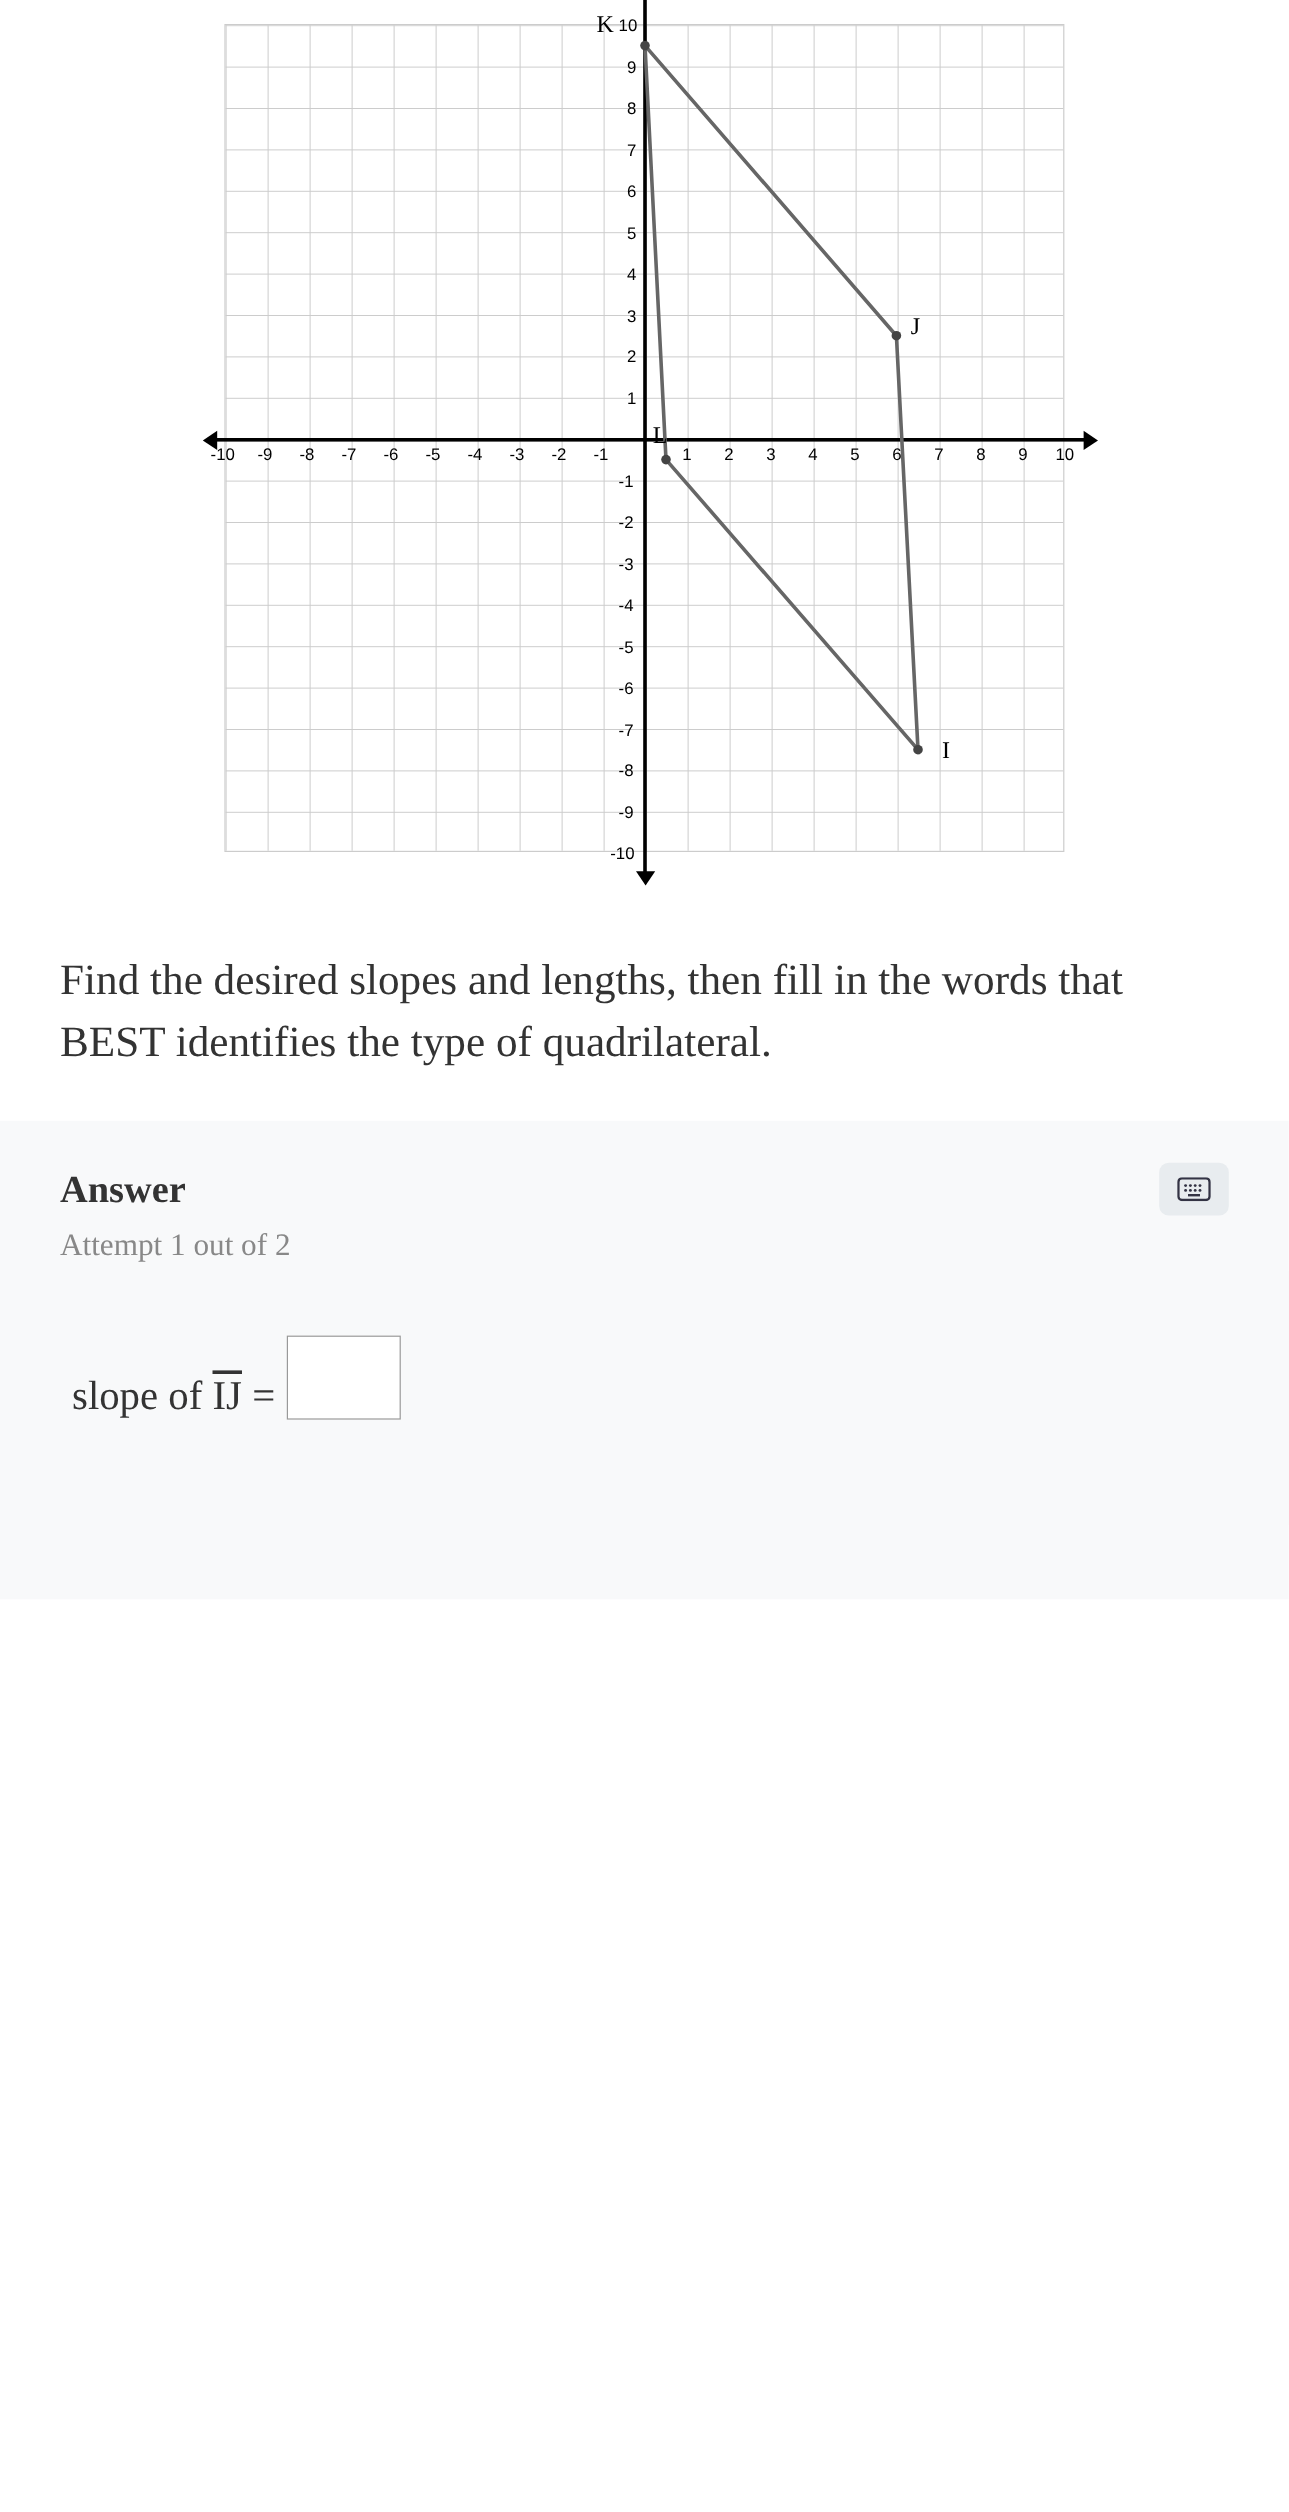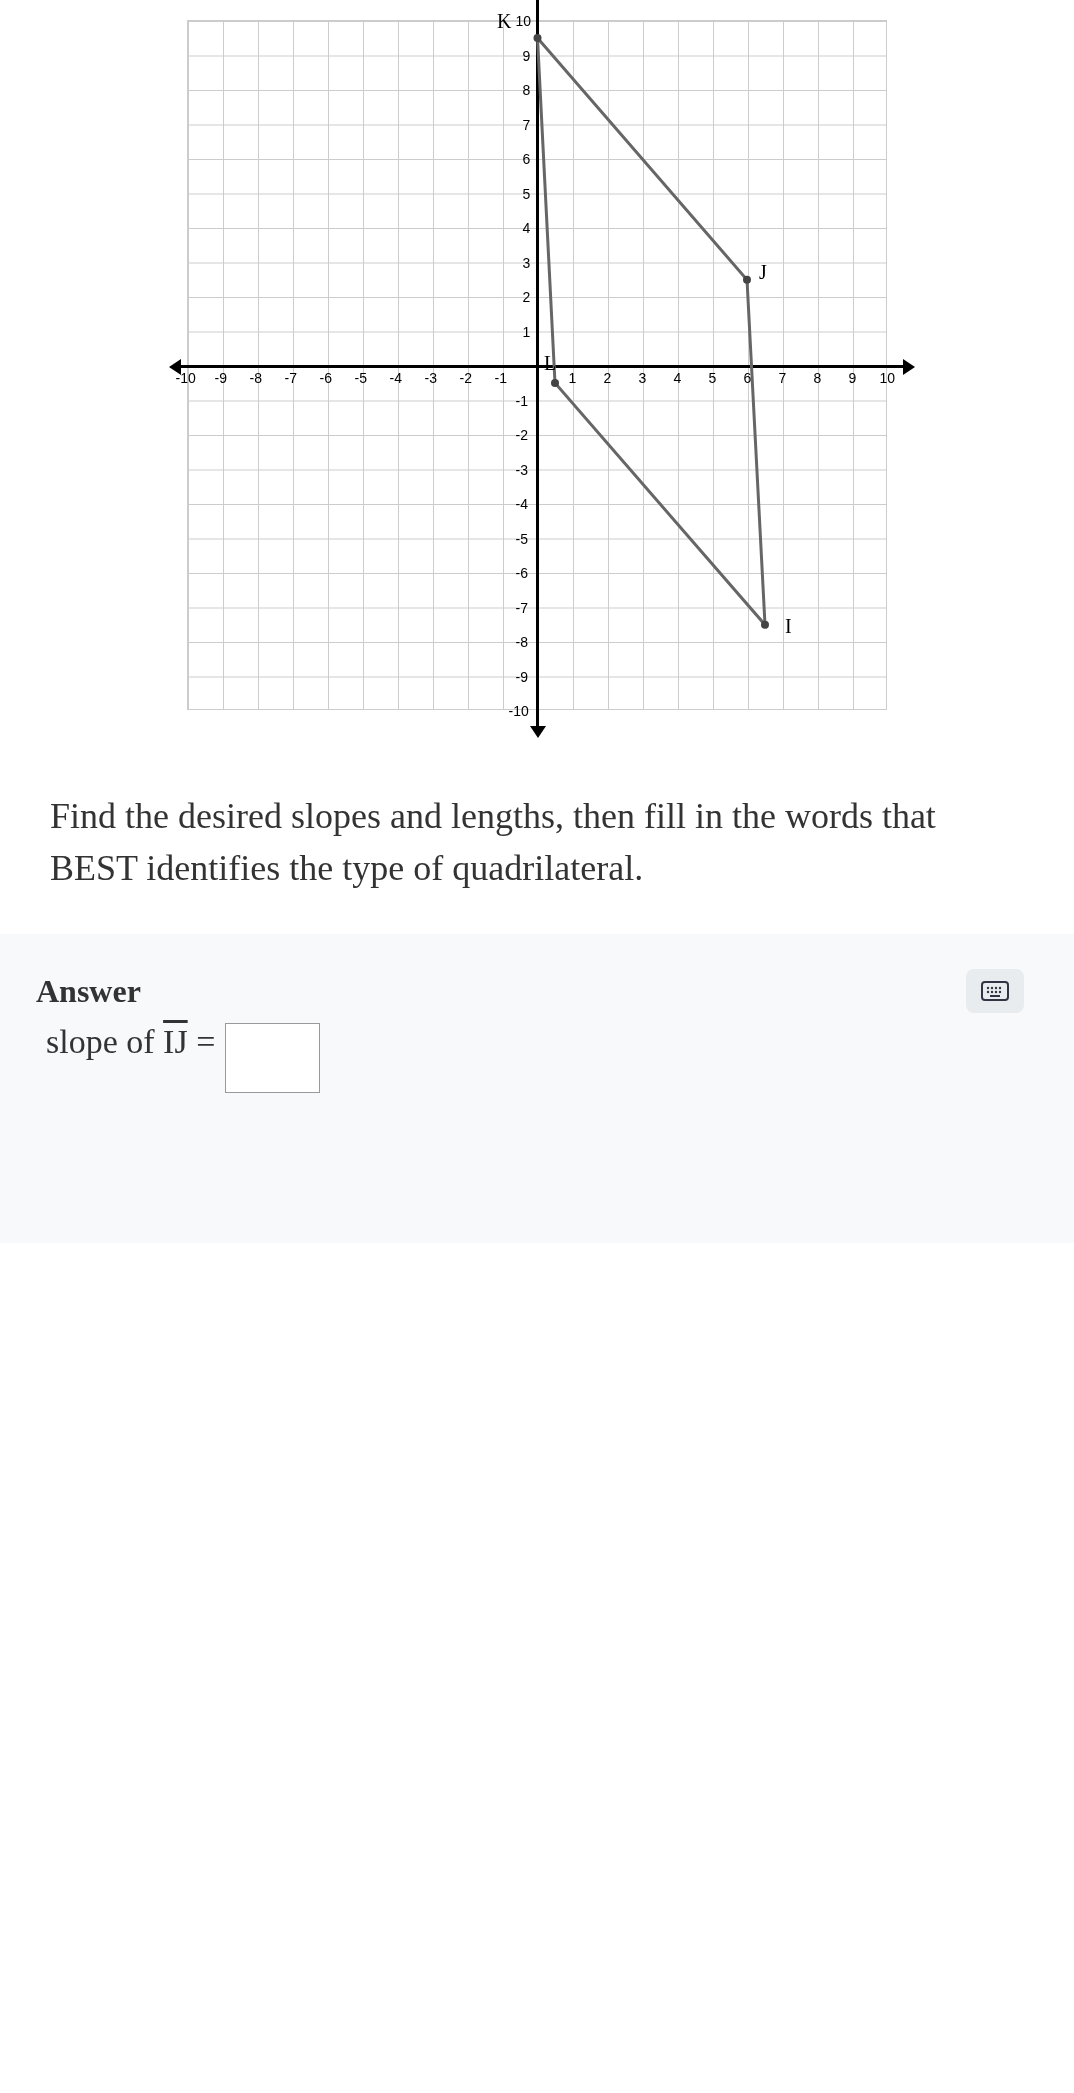--- a/index.html
+++ b/index.html
@@ -105,21 +105,21 @@
     }
     .instructions {
       padding: 50px 50px 40px 50px;
       font-size: 36px;
       line-height: 1.45;
       color: #333;
       font-family: Georgia, 'Times New Roman', serif;
     }
     .answer-section {
       background: #f8f9fa;
-      padding: 35px 50px 50px 36px;
+      padding: 35px 50px 50px 50px;
       position: relative;
     }
     .answer-header {
       display: flex;
       justify-content: space-between;
       align-items: center;
       margin-bottom: 10px;
     }
     .answer-title {
       font-size: 32px;
@@ -143,21 +143,21 @@
     }
     .input-row {
       display: flex;
       justify-content: space-between;
       align-items: center;
       margin-bottom: 50px;
       padding: 0 10px;
     }
     .input-group {
       display: flex;
-      align-items: flex-start;
+      align-items: flex-end;
       gap: 10px;
     }
     .input-label {
       font-size: 34px;
       color: #333;
       font-family: Georgia, 'Times New Roman', serif;
     }
     .overline {
       text-decoration: overline;
     }
@@ -250,20 +250,21 @@
         <circle cx="15" cy="7" r="1.2" fill="#334"></circle>
         <circle cx="19" cy="7" r="1.2" fill="#334"></circle>
         <circle cx="7" cy="11" r="1.2" fill="#334"></circle>
         <circle cx="11" cy="11" r="1.2" fill="#334"></circle>
         <circle cx="15" cy="11" r="1.2" fill="#334"></circle>
         <circle cx="19" cy="11" r="1.2" fill="#334"></circle>
         <rect x="9" y="14" width="10" height="2" fill="#334"></rect>
       </svg>
     </div>
   </div>
+  <div class="attempt-text">Attempt 1 out of 2</div>
 
   <div class="input-row">
     <div class="input-group">
       <span class="input-label"><span>slope of </span><span class="overline">IJ</span> =</span>
       <input class="answer-input" value="" style="">
     </div>
   </div>
 
   <div class="input-row">
   </div>

